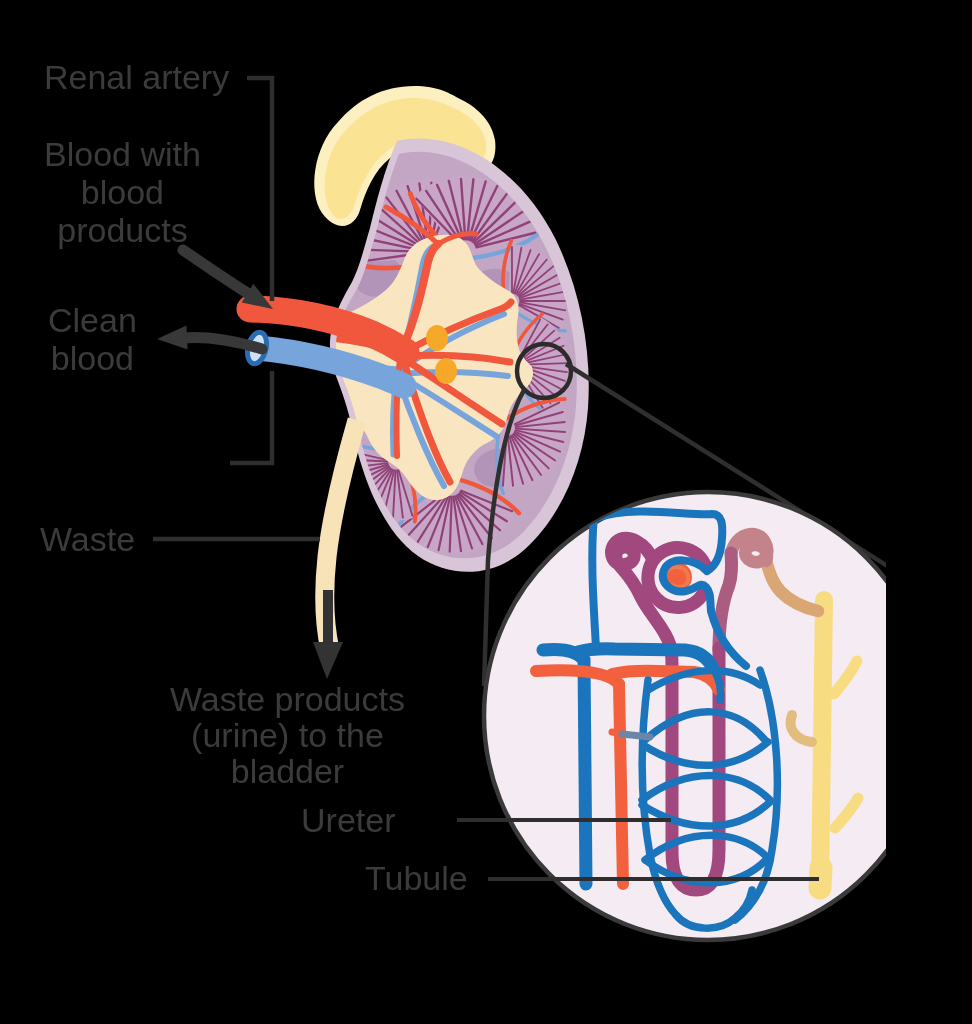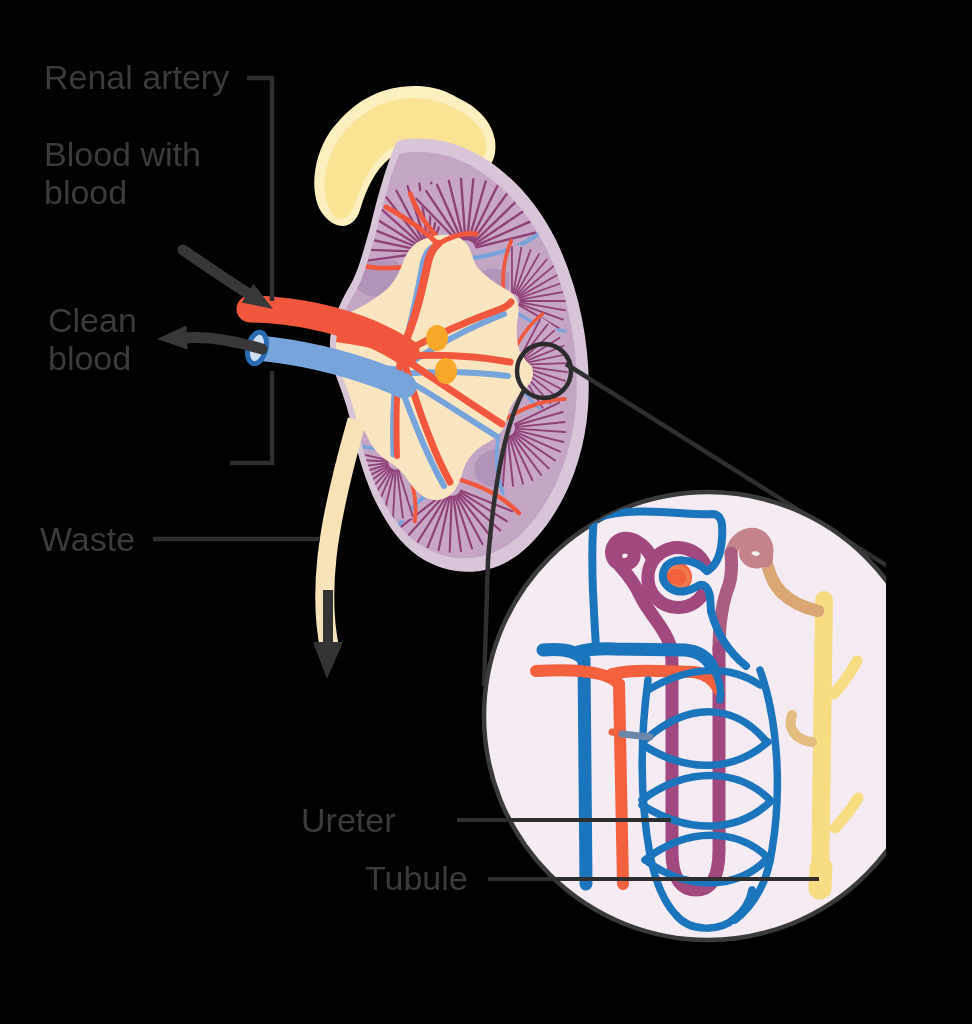--- a/index.html
+++ b/index.html
@@ -1,20 +1,20 @@
 <!DOCTYPE html>
 <html><head>
 <meta charset="utf-8">
 <style>
   html,body{margin:0;padding:0;background:#000;}
   #stage{position:relative;width:886px;height:1024px;background:#000;overflow:hidden;
          font-family:"Liberation Sans", sans-serif;}
   #stage svg{position:absolute;left:0;top:0;}
   .label{position:absolute;color:#3b3b3b;font-size:34px;line-height:38px;white-space:nowrap;}
-  .label div{white-space:nowrap;}
+  .label div{white-space:nowrap;text-align:center;}
 </style>
 </head>
 <body>
 
 <div id="stage">
 <svg width="972" height="1024" viewBox="0 0 972 1024">
   <defs>
     <clipPath id="kidneyClip">
       <path d="M 399,154 C 452,142 512,180 546,248 C 569,296 580,352 576,406 C 572,456 552,506 517,538 C 487,564 449,564 419,544 C 400,531 387,510 376,486 C 366,463 361,442 357,423 C 353,404 347,389 341,374 C 336,359 334,345 338,331 C 342,315 349,302 357,289 C 365,274 369,256 375,237 C 381,214 388,181 399,154 Z"></path>
     </clipPath>
@@ -178,27 +178,33 @@
     <path d="M 328,590 L 328,646" fill="none" stroke="#333333" stroke-width="10"></path>
     <polygon points="327,679 313,642 343,642" fill="#333333"></polygon>
   </g>
 </svg>
 
 <div class="label" style="left:44px;top:58px">Renal artery</div>
 
 <div class="label" style="left:44px;top:135px">
   <div>Blood with</div>
   <div>blood</div>
+  <div>products</div>
 </div>
 
 <div class="label" style="left:48px;top:301px">
   <div>Clean</div>
   <div>blood</div>
 </div>
 
 
 <div class="label" style="left:40px;top:520px">Waste</div>
 
+<div class="label" style="left:170px;top:681px;line-height:36px">
+  <div>Waste products</div>
+  <div>(urine) to the</div>
+  <div>bladder</div>
+</div>
 
 <div class="label" style="left:301px;top:801px">Ureter</div>
 
 <div class="label" style="left:365px;top:859px">Tubule</div>
 </div>
 
 </body></html>

